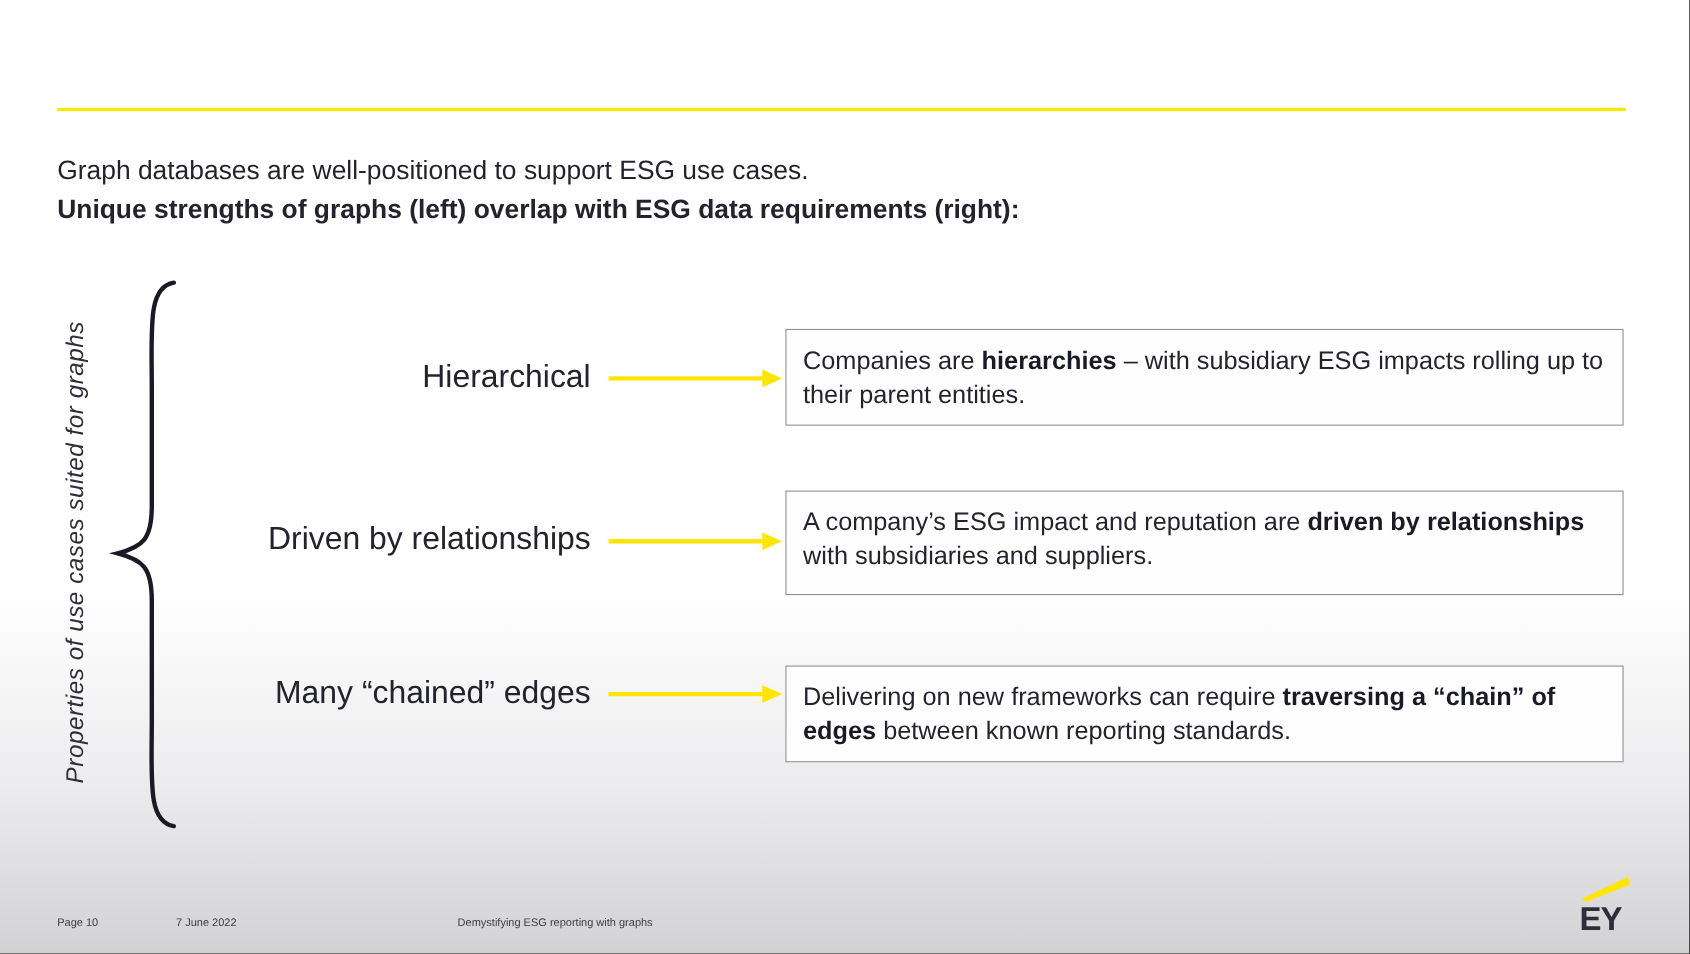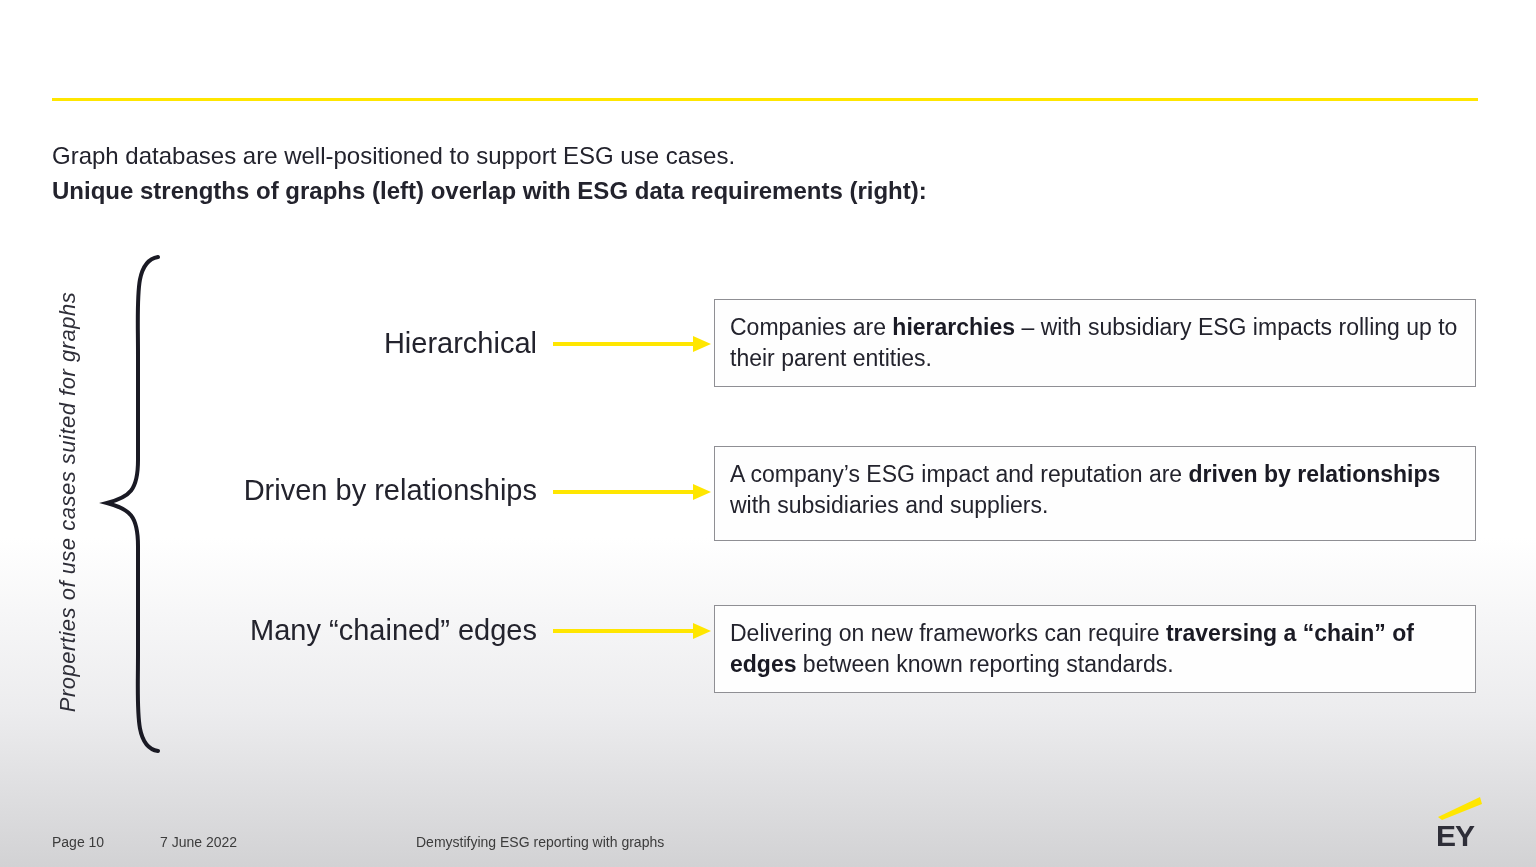--- a/index.html
+++ b/index.html
@@ -33,21 +33,21 @@
     font-size:29px;color:#23232d;
   }
   .arrow{position:absolute;left:553px;}
   .info-box{
     position:absolute;left:714px;width:762px;box-sizing:border-box;
     background:#fefefe;border:1px solid #8f8f94;
     padding:12px 15px;
     font-size:23px;line-height:31px;color:#23232d;
   }
   .info-box b{font-weight:700;color:#1a1a24;}
-  .footer-item{position:absolute;top:834px;font-size:14px;color:#3c3c3c;}
+  .footer-item{position:absolute;top:834px;font-size:10px;color:#3c3c3c;}
   .footer-page{left:52px;}
   .footer-date{left:160px;}
   .footer-doc{left:396px;margin-left:20px;}
   .ey-logo{position:absolute;left:1436px;top:797px;width:50px;height:60px;}
   .ey-beam{display:block;margin-left:2px;}
   .ey-text{
     font-size:30px;font-weight:700;color:#2e2e38;letter-spacing:-1px;
     line-height:28px;margin-top:1px;
   }
 </style>

